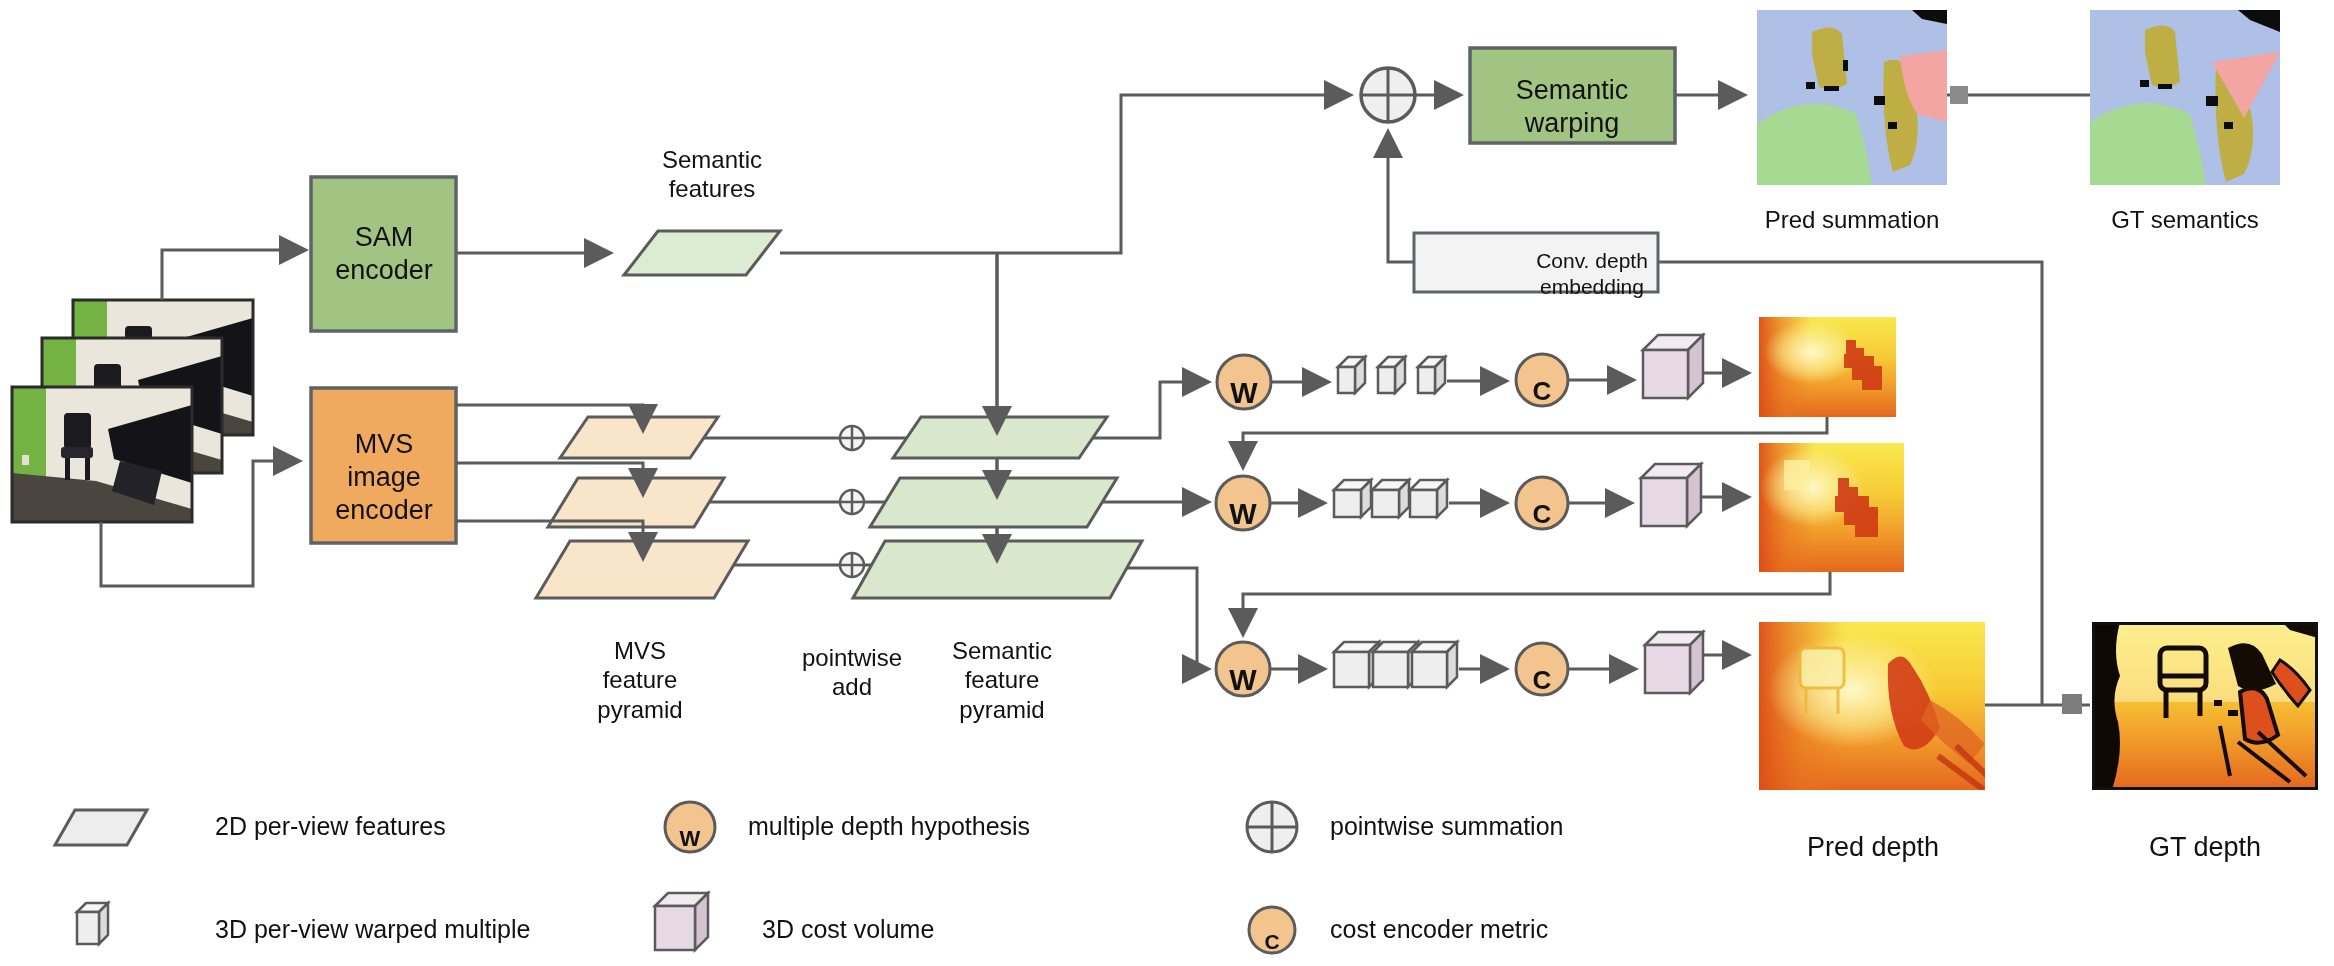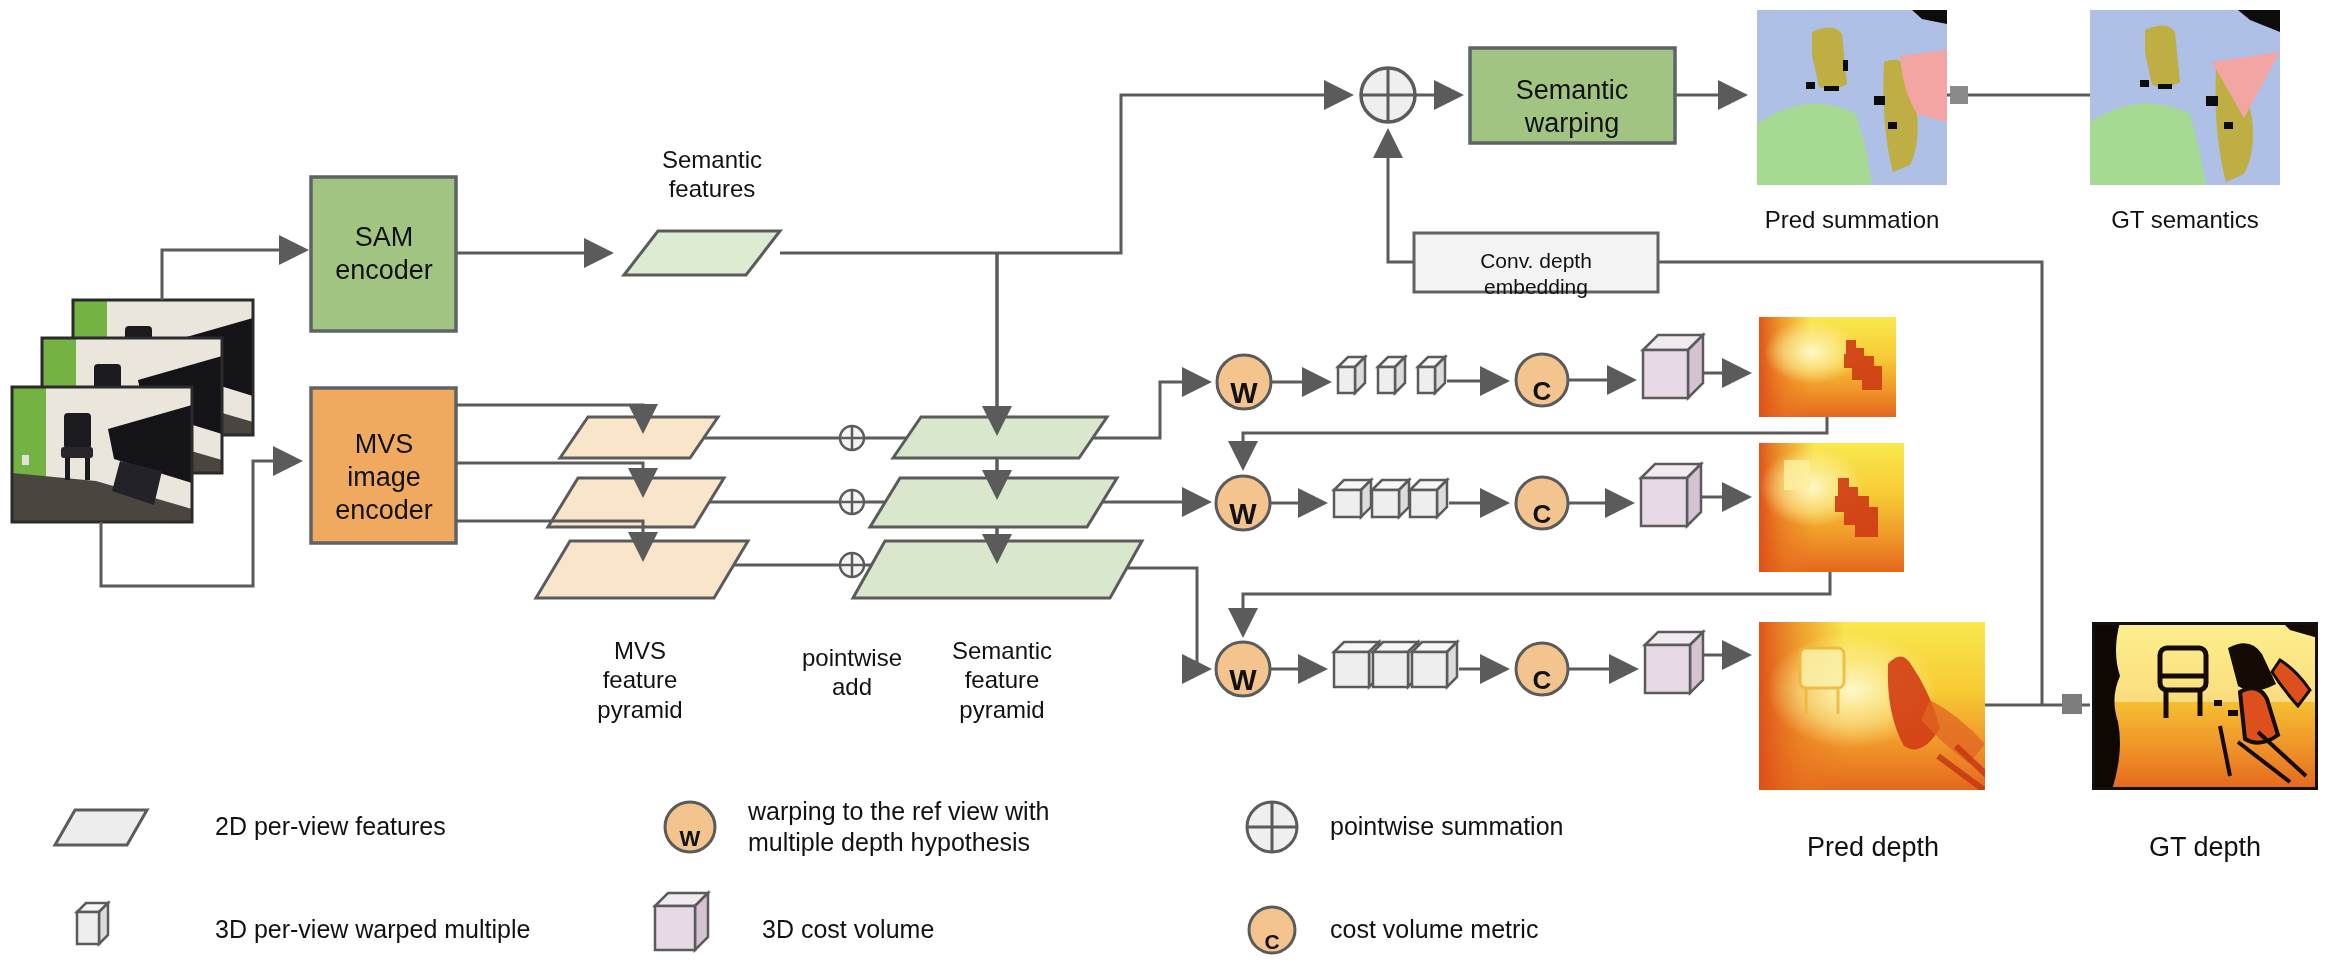--- a/index.html
+++ b/index.html
@@ -365,21 +365,21 @@
   <div>encoder</div>
 </div>
 <div class="lbl f24" style="left:712px;top:162px;">
   <div>Semantic</div>
   <div>features</div>
 </div>
 <div class="lbl f27" style="left:1572px;top:95px;">
   <div>Semantic</div>
   <div>warping</div>
 </div>
-<div class="lbl f21" style="left:1536px;top:262px;">
+<div class="lbl f21" style="left:1592px;top:262px;">
   <div>Conv. depth</div>
   <div>embedding</div>
 </div>
 <div class="lbl f24" style="left:640px;top:668px;">
   <div>MVS</div>
   <div>feature</div>
   <div>pyramid</div>
 </div>
 <div class="lbl f19" style="left:852px;top:660px;">
   <div>pointwise</div>
@@ -400,20 +400,19 @@
 
 <div class="lbl f24" style="left:1852px;top:208px;">Pred summation</div>
 <div class="lbl f24" style="left:2185px;top:208px;">GT semantics</div>
 <div class="lbl f27" style="left:1873px;top:835px;">Pred depth</div>
 <div class="lbl f27" style="left:2205px;top:835px;">GT depth</div>
 
 <div class="lbl-left f25" style="left:215px;top:827px;">2D per-view features</div>
 <div class="lbl-left f25" style="left:215px;top:930px;">3D per-view warped multiple</div>
 <div class="lbl opleg" style="left:690px;top:827px;">W</div>
 <div class="lbl-left f25" style="left:748px;top:827px;">
-  <div>warping to the ref view with</div>
   <div>multiple depth hypothesis</div>
 </div>
 <div class="lbl-left f25" style="left:762px;top:930px;">3D cost volume</div>
 <div class="lbl-left f25" style="left:1330px;top:827px;">pointwise summation</div>
 <div class="lbl opleg" style="left:1272px;top:930px;font-size:21px;">C</div>
-<div class="lbl-left f25" style="left:1330px;top:930px;">cost volume metric</div>
+<div class="lbl-left f25" style="left:1330px;top:930px;">cost encoder metric</div>
 </div>
 
 </body></html>

